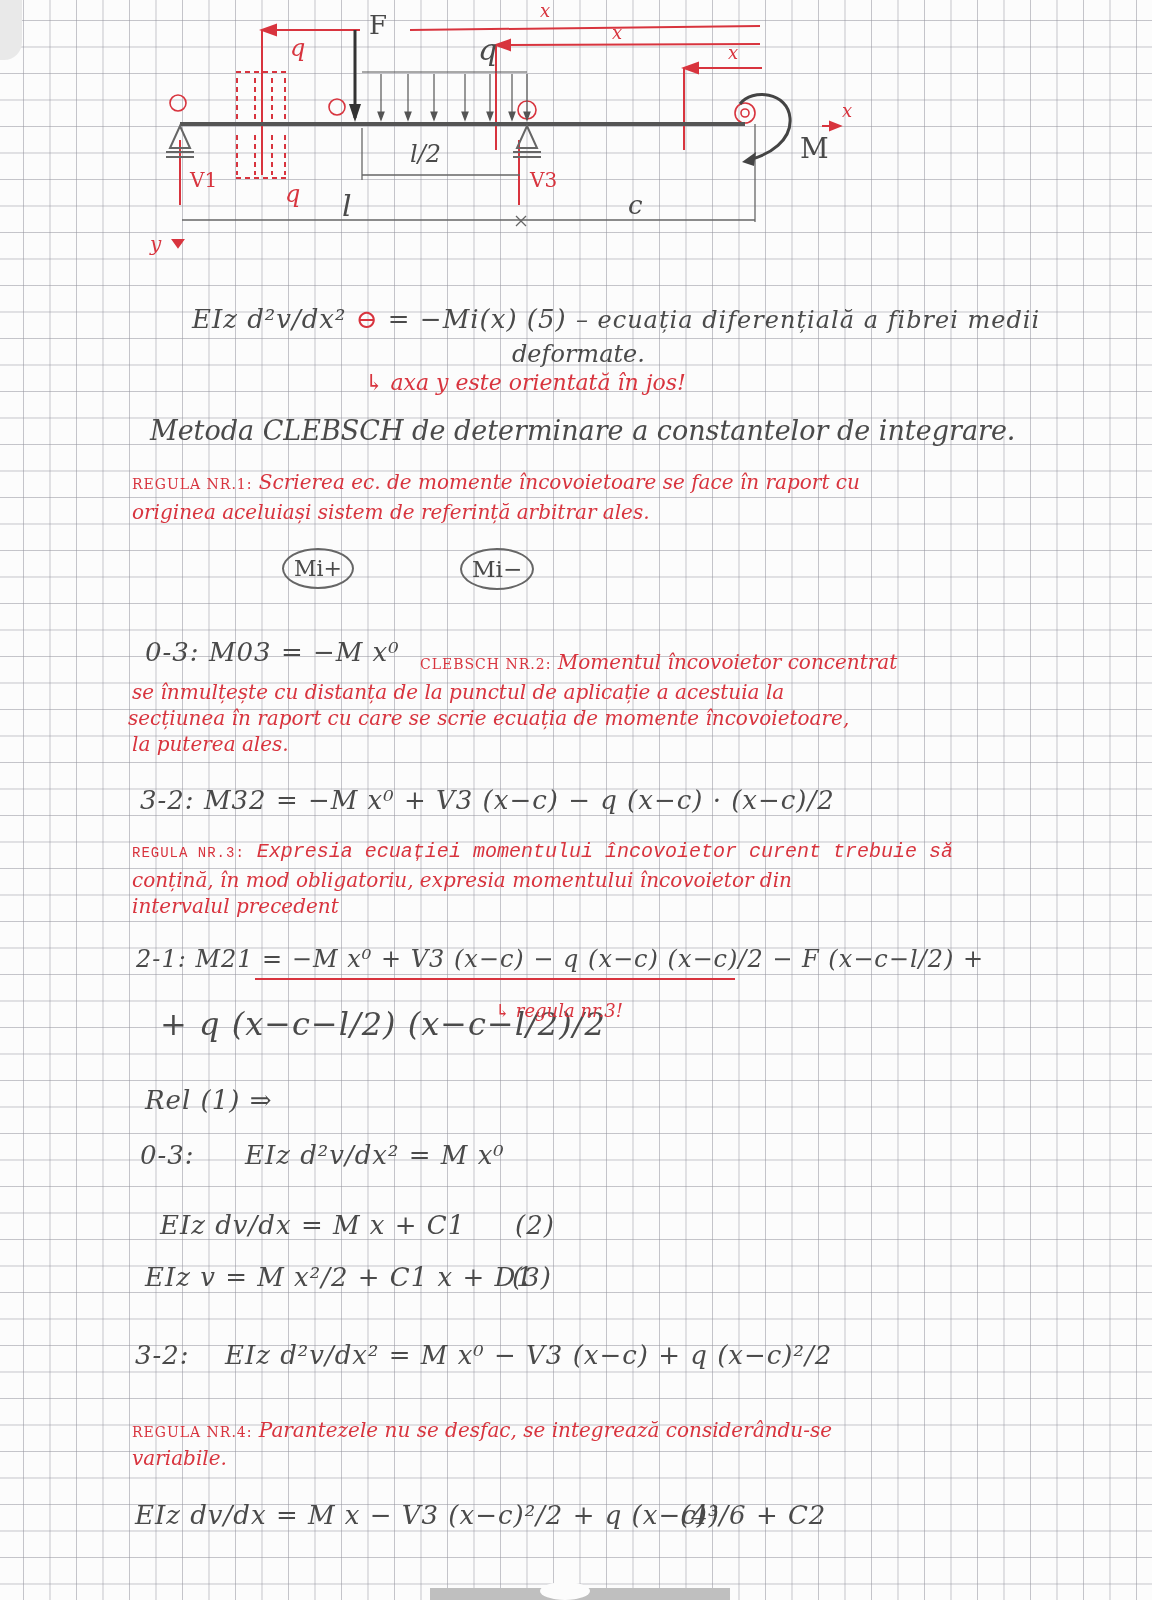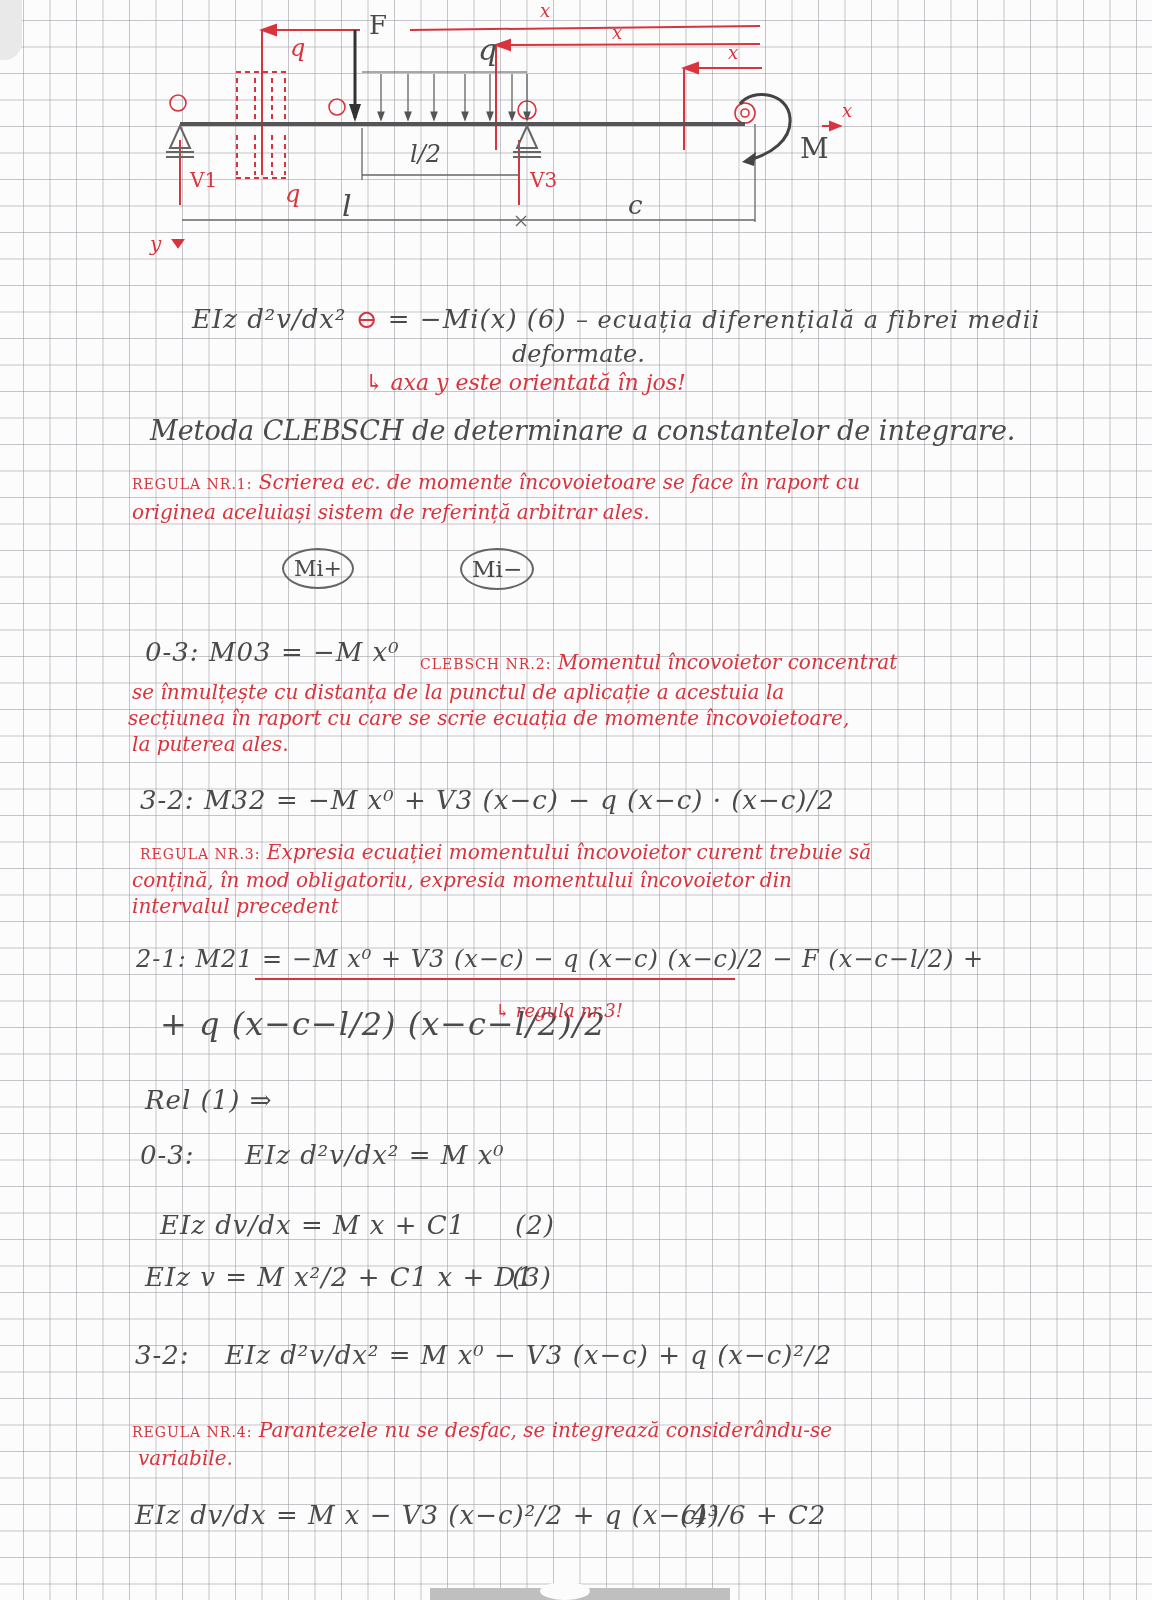--- a/index.html
+++ b/index.html
@@ -144,21 +144,21 @@
 <span class="hw ink" style="left:800px;top:132px;font-size:28px;font-style:normal;">M</span>
 <span class="hw red" style="left:540px;top:0px;font-size:18px;">x</span>
 <span class="hw red" style="left:612px;top:22px;font-size:18px;">x</span>
 <span class="hw red" style="left:728px;top:42px;font-size:18px;">x</span>
 <span class="hw red" style="left:842px;top:100px;font-size:18px;">x</span>
 <span class="hw red" style="left:150px;top:232px;font-size:20px;">y</span>
 
 <div class="hw ink eq" style="left:192px;top:304px;">
   <span>EIz d²v/dx²</span>
   <span class="red" style="font-style:normal;">⊖</span>
-  <span>= −Mi(x) (6)</span>
+  <span>= −Mi(x) (5)</span>
   <span class="note" style="font-size:24px;">– ecuația diferențială a fibrei medii</span>
 </div>
 <span class="hw ink" style="left:512px;top:340px;font-size:24px;">deformate.</span>
 <span class="hw red" style="left:365px;top:370px;font-size:22px;">↳ axa y este orientată în jos!</span>
 
 <span class="hw ink title" style="left:150px;top:415px;">Metoda CLEBSCH de determinare a constantelor de integrare.</span>
 
 <div class="hw red" style="left:132px;top:470px;font-size:20px;">
   <span class="rule-title">REGULA NR.1:</span>
   <span>Scrierea ec. de momente încovoietoare se face în raport cu</span>
@@ -183,21 +183,21 @@
 </div>
 <span class="hw red" style="left:132px;top:680px;font-size:20px;">se înmulțește cu distanța de la punctul de aplicație a acestuia la</span>
 <span class="hw red" style="left:128px;top:706px;font-size:20px;">secțiunea în raport cu care se scrie ecuația de momente încovoietoare,</span>
 <span class="hw red" style="left:132px;top:732px;font-size:20px;">la puterea ales.</span>
 
 <div class="hw ink eq" style="left:140px;top:785px;">
   <span>3-2:</span>
   <span>M32 = −M x⁰ + V3 (x−c) − q (x−c) · (x−c)/2</span>
 </div>
 
-<div class="hw red" style="left:140px;top:840px;font-size:20px;">
+<div class="hw red" style="left:132px;top:840px;font-size:20px;font-family:Liberation Mono, monospace;">
   <span class="rule-title">REGULA NR.3:</span>
   <span>Expresia ecuației momentului încovoietor curent trebuie să</span>
 </div>
 <span class="hw red" style="left:132px;top:868px;font-size:20px;">conțină, în mod obligatoriu, expresia momentului încovoietor din</span>
 <span class="hw red" style="left:132px;top:894px;font-size:20px;text-align:right;">intervalul precedent</span>
 
 <div class="hw ink eq" style="left:136px;top:945px;font-size:24px;">
   <span>2-1:</span>
   <span>M21 = −M x⁰ + V3 (x−c) − q (x−c) (x−c)/2 − F (x−c−l/2) +</span>
 </div>
@@ -214,20 +214,20 @@
 <span class="hw ink eq" style="left:145px;top:1262px;">EIz v = M x²/2 + C1 x + D1</span>
 <span class="hw ink eq" style="left:512px;top:1262px;">(3)</span>
 
 <span class="hw ink eq" style="left:135px;top:1340px;">3-2:</span>
 <span class="hw ink eq" style="left:225px;top:1340px;">EIz d²v/dx² = M x⁰ − V3 (x−c) + q (x−c)²/2</span>
 
 <div class="hw red" style="left:132px;top:1418px;font-size:20px;">
   <span class="rule-title">REGULA NR.4:</span>
   <span>Parantezele nu se desfac, se integrează considerându-se</span>
 </div>
-<span class="hw red" style="left:132px;top:1446px;font-size:20px;margin-left:6px;">variabile.</span>
+<span class="hw red" style="left:132px;top:1446px;font-size:20px;">variabile.</span>
 
 <span class="hw ink eq" style="left:135px;top:1500px;font-style:italic;">EIz dv/dx = M x − V3 (x−c)²/2 + q (x−c)³/6 + C2</span>
 <span class="hw ink eq" style="left:680px;top:1500px;">(4)</span>
 
 <div class="bottom-photo">
     <div class="hole"></div>
   </div>
 
 </body></html>

